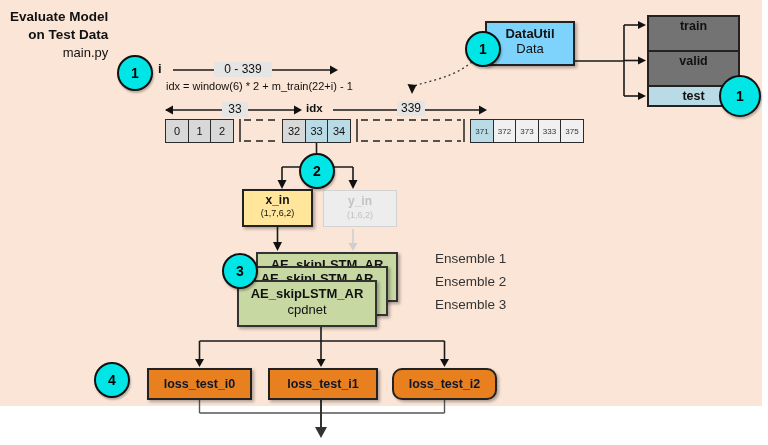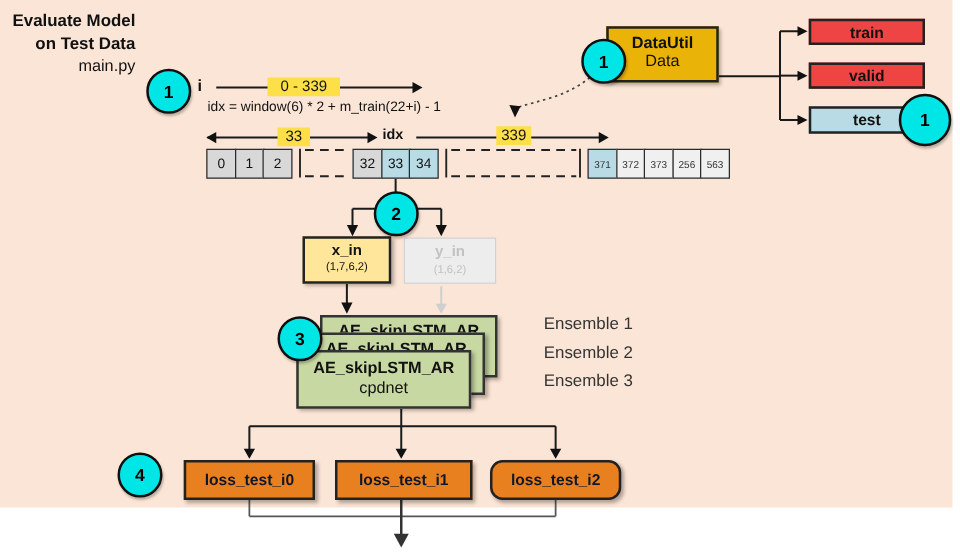--- a/index.html
+++ b/index.html
@@ -18,44 +18,44 @@
   .badge{
     position:absolute;width:36px;height:36px;border-radius:50%;
     background:#00e6e6;border:2px solid #101010;box-sizing:border-box;
     display:flex;align-items:center;justify-content:center;
     font-weight:bold;font-size:14px;color:#000;
     box-shadow:1px 2px 2px rgba(0,0,0,.25);z-index:9;
   }
   .badge.big{width:42px;height:42px;}
   
   .ilabel{left:158px;top:61px;font-weight:bold;font-size:13px;}
-  .wlab{background:#fde047;text-align:center;font-size:12px;height:15px;line-height:15px;z-index:5;}
+  .wlab{background:#e5e5e5;text-align:center;font-size:12px;height:15px;line-height:15px;z-index:5;}
   .range{left:214px;top:62px;width:58px;}
   .s33{left:222px;top:102px;width:26px;}
   .s339{left:397px;top:101px;width:28px;}
   .idxlab{left:306px;top:102px;font-weight:bold;font-size:11.5px;}
   .formula{left:166px;top:80px;font-size:11px;}
   
   .tape{position:absolute;display:flex;z-index:3;}
   .cell{
     width:24px;height:24px;box-sizing:border-box;border:1.5px solid #2b2b2b;
     display:flex;align-items:center;justify-content:center;font-size:11px;background:#d8d8d8;
   }
   .cell+.cell{margin-left:-1.5px;}
   .cell.blue{background:#b9dbe6;}
   .cell.pale{background:#f0f0f0;}
   .tape.small .cell{font-size:8px;color:#333;}
   
   .node{position:absolute;box-sizing:border-box;border:2px solid #222;text-align:center;z-index:4;}
   .shadow{box-shadow:2px 2px 3px rgba(0,0,0,.3);}
   
-  .datautil{left:485px;top:21px;width:90px;height:45px;background:#eab308;padding-top:3px;}
+  .datautil{left:485px;top:21px;width:90px;height:45px;background:#7dd3fc;padding-top:3px;}
   .datautil .t{font-weight:bold;font-size:13px;display:block;}
   .datautil .s{font-size:13px;display:block;}
-  .split-box{left:647px;width:93px;height:21px;background:#ef4444;font-weight:bold;font-size:12.5px;line-height:18px;}
+  .split-box{left:647px;width:93px;height:37px;background:#737373;font-weight:bold;font-size:12.5px;line-height:18px;}
   .split-box.blue{background:#b9dbe6;}
   
   .xin{left:242px;top:189px;width:71px;height:38px;background:#ffe69b;padding-top:2px;}
   .xin .t{font-weight:bold;font-size:12px;display:block;}
   .xin .s{font-size:9px;display:block;margin-top:1px;}
   .yin{left:323px;top:190px;width:74px;height:37px;background:#ededed;border:1.5px solid #d2d2d2;color:#c2c2c2;padding-top:3px;z-index:2;}
   .yin .t{font-weight:bold;font-size:12px;display:block;}
   .yin .s{font-size:9px;display:block;margin-top:2px;}
   
   .mbox{background:#c7d8a3;border:2px solid #333;}
@@ -157,22 +157,22 @@
   </div>
   <div class="tape" style="left:282px;top:119px;">
     <span class="cell">32</span>
     <span class="cell blue">33</span>
     <span class="cell blue">34</span>
   </div>
   <div class="tape small" style="left:470px;top:119px;">
     <span class="cell blue">371</span>
     <span class="cell pale">372</span>
     <span class="cell pale">373</span>
-    <span class="cell pale">256</span>
-    <span class="cell pale">563</span>
+    <span class="cell pale">333</span>
+    <span class="cell pale">375</span>
   </div>
 
   <div class="node datautil shadow">
     <span class="t">DataUtil</span>
     <span class="s">Data</span>
   </div>
   <div class="node split-box" style="top:15px;">train</div>
   <div class="node split-box" style="top:50px;">valid</div>
   <div class="node split-box blue" style="top:85px;height:22px;">test</div>
 

